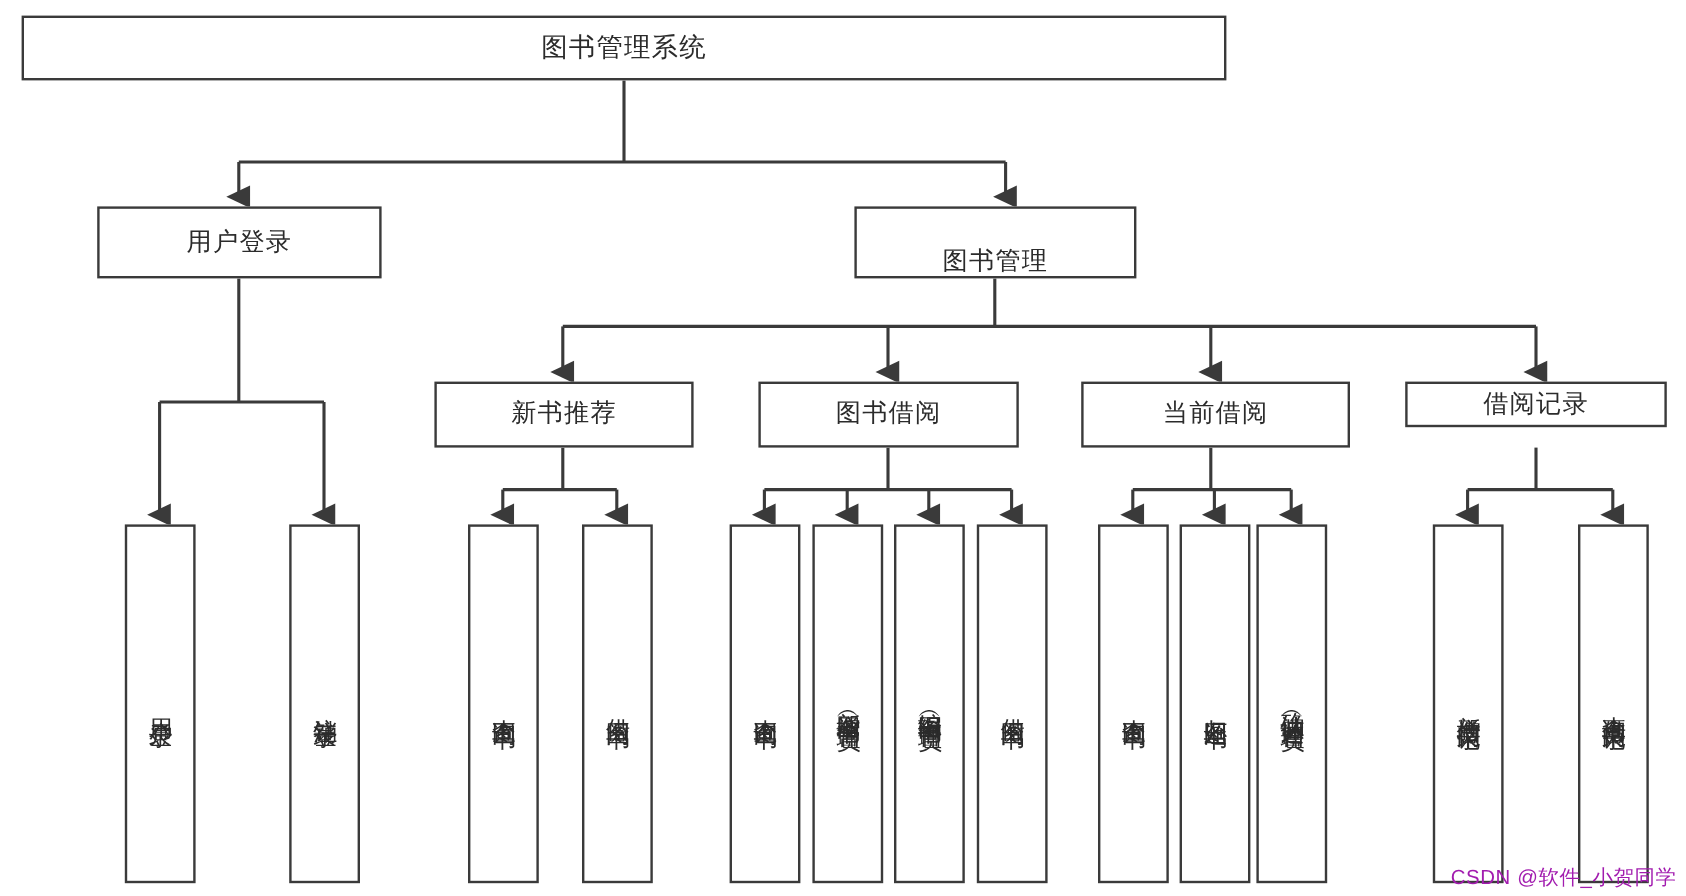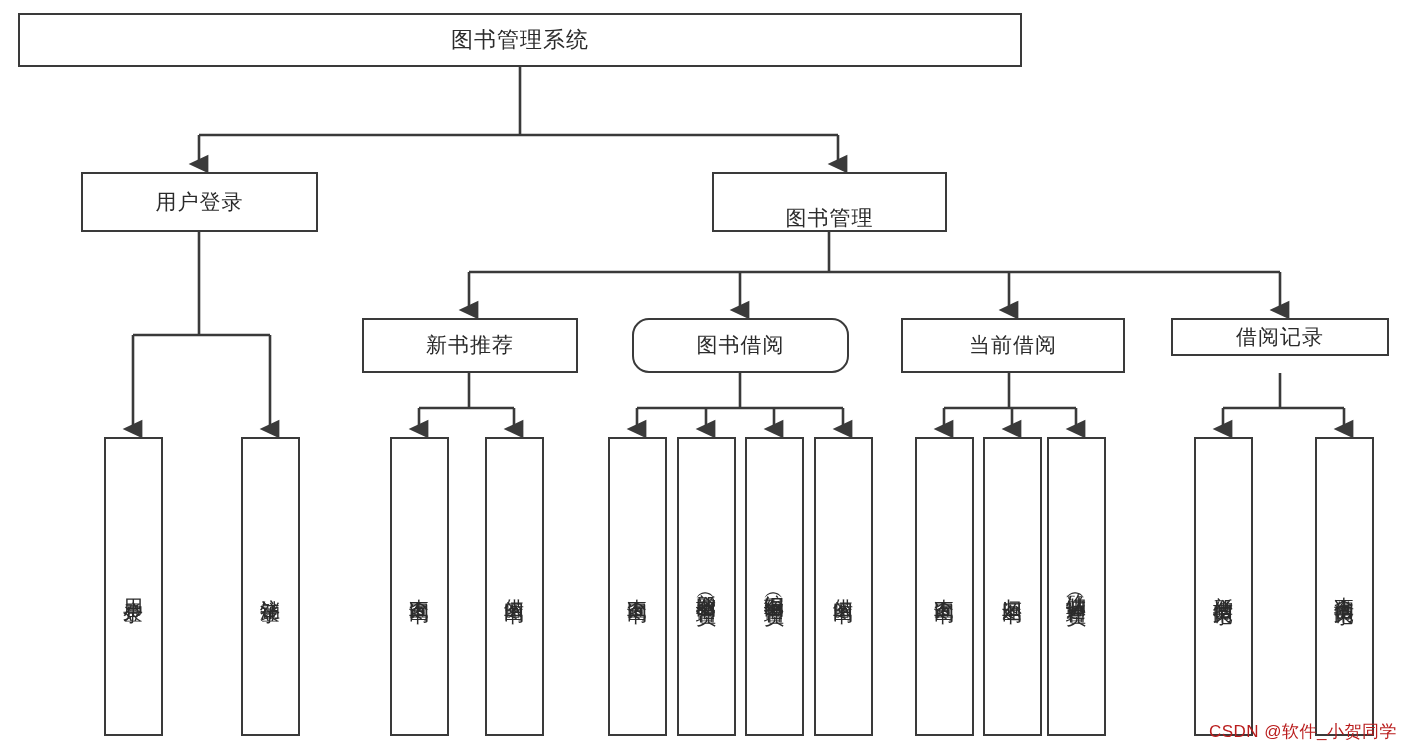--- a/index.html
+++ b/index.html
@@ -52,21 +52,21 @@
     writing-mode: vertical-rl;
     text-orientation: upright;
     white-space: nowrap;
     line-height: 1.0;
   }
   .watermark {
     position: absolute;
     right: 8px;
     bottom: 4px;
     font-size: 17px;
-    color: #b91c1c;
+    color: #a21caf;
     letter-spacing: 0.5px;
     white-space: nowrap;
   }
 </style>
 </head>
 <body>
 
 <div id="canvas">
 
   <svg id="connectors" viewBox="0 0 1405 747" xmlns="http://www.w3.org/2000/svg">
@@ -126,21 +126,21 @@
   <div class="node horiz" style="left:81px; top:172px; width:237px; height:60px;">
     <span>用户登录</span>
   </div>
   <div class="node horiz" style="left:712px; top:172px; width:235px; height:60px;align-items:flex-end;">
     <span>图书管理</span>
   </div>
 
   <div class="node horiz" style="left:362px; top:318px; width:216px; height:55px;">
     <span>新书推荐</span>
   </div>
-  <div class="node horiz" style="left:632px; top:318px; width:217px; height:55px;border-radius:17px;">
+  <div class="node horiz" style="left:632px; top:318px; width:217px; height:55px;">
     <span>图书借阅</span>
   </div>
   <div class="node horiz" style="left:901px; top:318px; width:224px; height:55px;">
     <span>当前借阅</span>
   </div>
   <div class="node horiz" style="left:1171px; top:318px; width:218px; height:38px;">
     <span>借阅记录</span>
   </div>
 
   <div class="node vert" style="left:104px; top:437px; width:59px; height:299px;">

